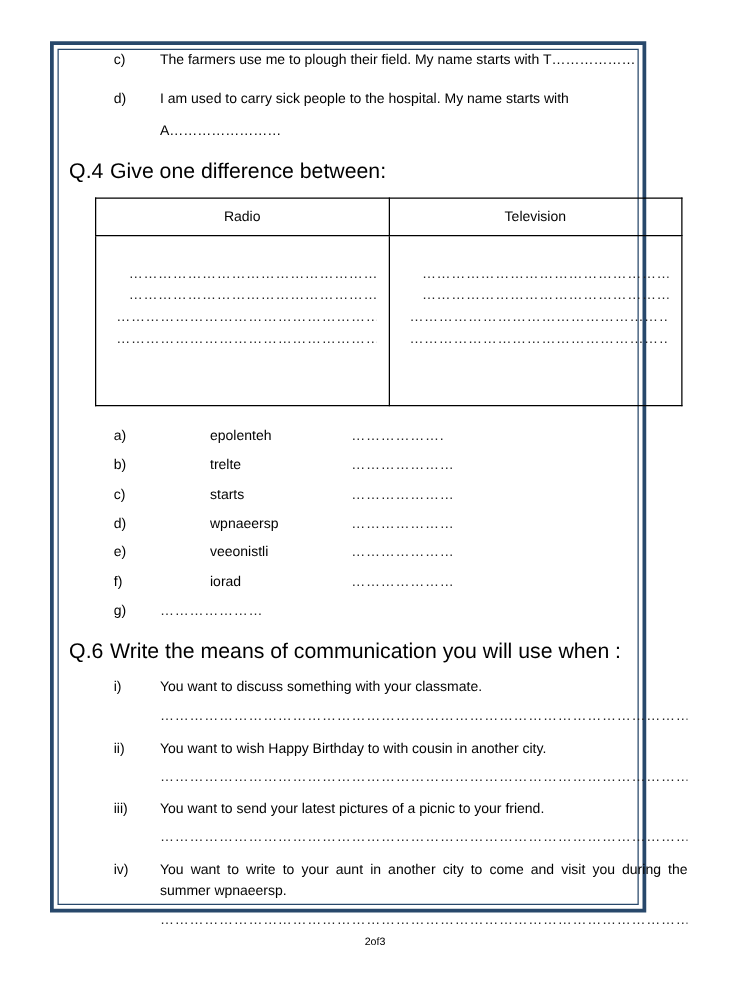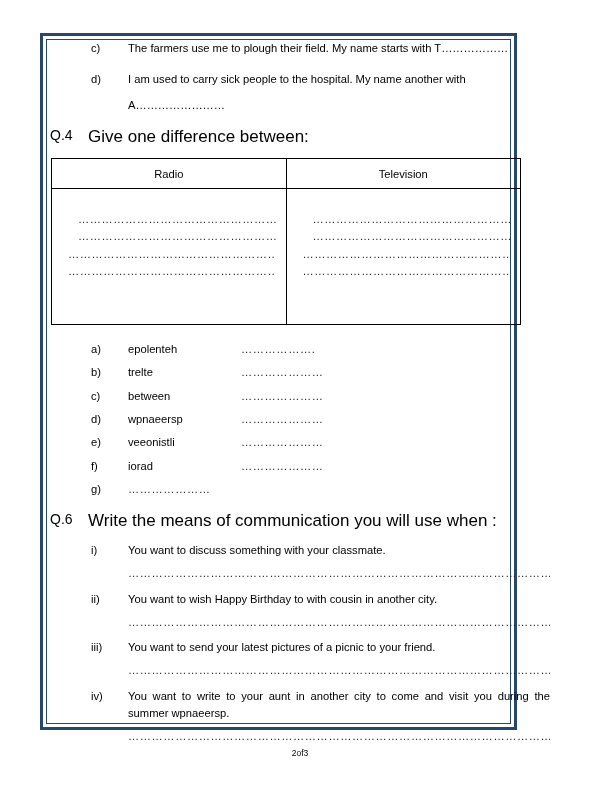--- a/index.html
+++ b/index.html
@@ -52,23 +52,24 @@
   }
 
   
   .qrow {
     display: flex;
     align-items: flex-start;
   }
   .qlabel {
     width: 38px;
     flex: 0 0 38px;
-    font-size: 14px;
+    font-size: 17px;
     line-height: 1.45;
     color: #000;
+    text-align: center;
   }
   .qbody {
     flex: 1 1 auto;
     font-size: 17px;
     line-height: 1.45;
   }
 
   
   .subrow {
     display: flex;
@@ -103,21 +104,21 @@
     letter-spacing: 0.6px;
     color: #222;
     white-space: nowrap;
     overflow: hidden;
   }
 
   
   .compare-table {
     width: 470px;
     margin-top: 8px;
-    margin-left: 1px;
+    margin-left: 26px;
     border-collapse: collapse;
     table-layout: fixed;
   }
   .compare-table th,
   .compare-table td {
     border: 1px solid #000000;
     padding: 0;
   }
   .compare-table th {
     font-size: 11.2px;
@@ -152,20 +153,21 @@
     width: 37px;
     flex: 0 0 37px;
     font-size: 11.2px;
     line-height: 1.55;
   }
   .scramble-word {
     width: 113px;
     flex: 0 0 113px;
     font-size: 11.2px;
     line-height: 1.55;
+    margin-left: 40px;
   }
   .scramble-dots {
     flex: 0 0 auto;
     font-size: 11.2px;
     line-height: 1.55;
     letter-spacing: 0.6px;
     color: #222;
   }
 
   
@@ -192,21 +194,21 @@
 
     <div class="subrow">
       <div class="sublabel">c)</div>
       <div class="subbody">The farmers use me to plough their field. My name starts with T………………</div>
     </div>
 
     <div class="spacer-14"></div>
 
     <div class="subrow">
       <div class="sublabel">d)</div>
-      <div class="subbody">I am used to carry sick people to the hospital. My name another with</div>
+      <div class="subbody">I am used to carry sick people to the hospital. My name starts with</div>
     </div>
 
     <div class="spacer-9"></div>
 
     <div class="subrow">
       <div class="sublabel"></div>
       <div class="subbody">A……………………</div>
     </div>
 
     <div class="spacer-12"></div>
@@ -253,21 +255,21 @@
     </div>
     <div class="spacer-6"></div>
     <div class="scramble-row">
       <div class="scramble-label">b)</div>
       <div class="scramble-word">trelte</div>
       <div class="scramble-dots">…………………</div>
     </div>
     <div class="spacer-6"></div>
     <div class="scramble-row">
       <div class="scramble-label">c)</div>
-      <div class="scramble-word">between</div>
+      <div class="scramble-word">starts</div>
       <div class="scramble-dots">…………………</div>
     </div>
     <div class="spacer-6"></div>
     <div class="scramble-row">
       <div class="scramble-label">d)</div>
       <div class="scramble-word">wpnaeersp</div>
       <div class="scramble-dots">…………………</div>
     </div>
     <div class="spacer-6"></div>
     <div class="scramble-row">

